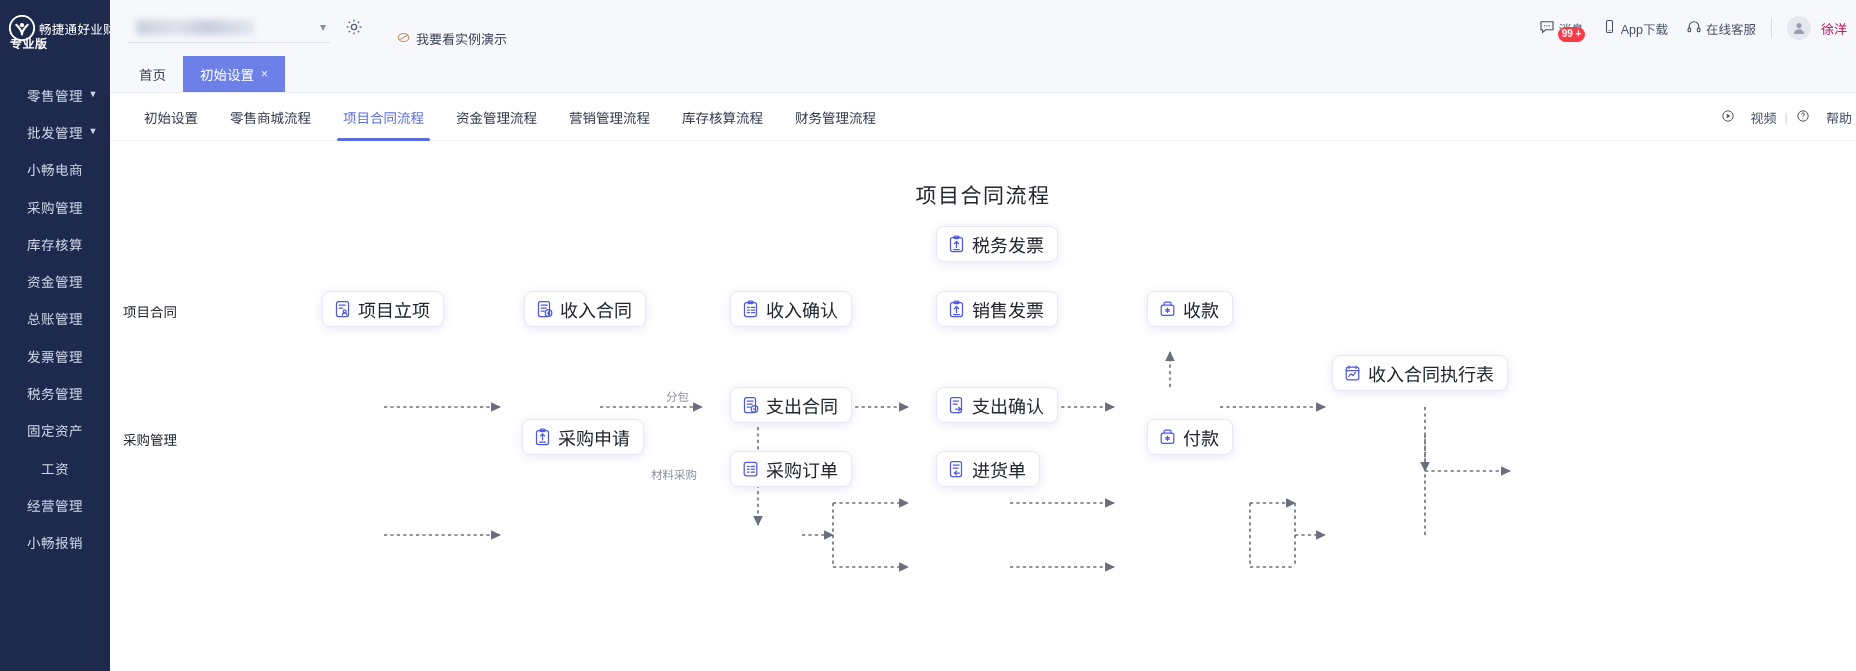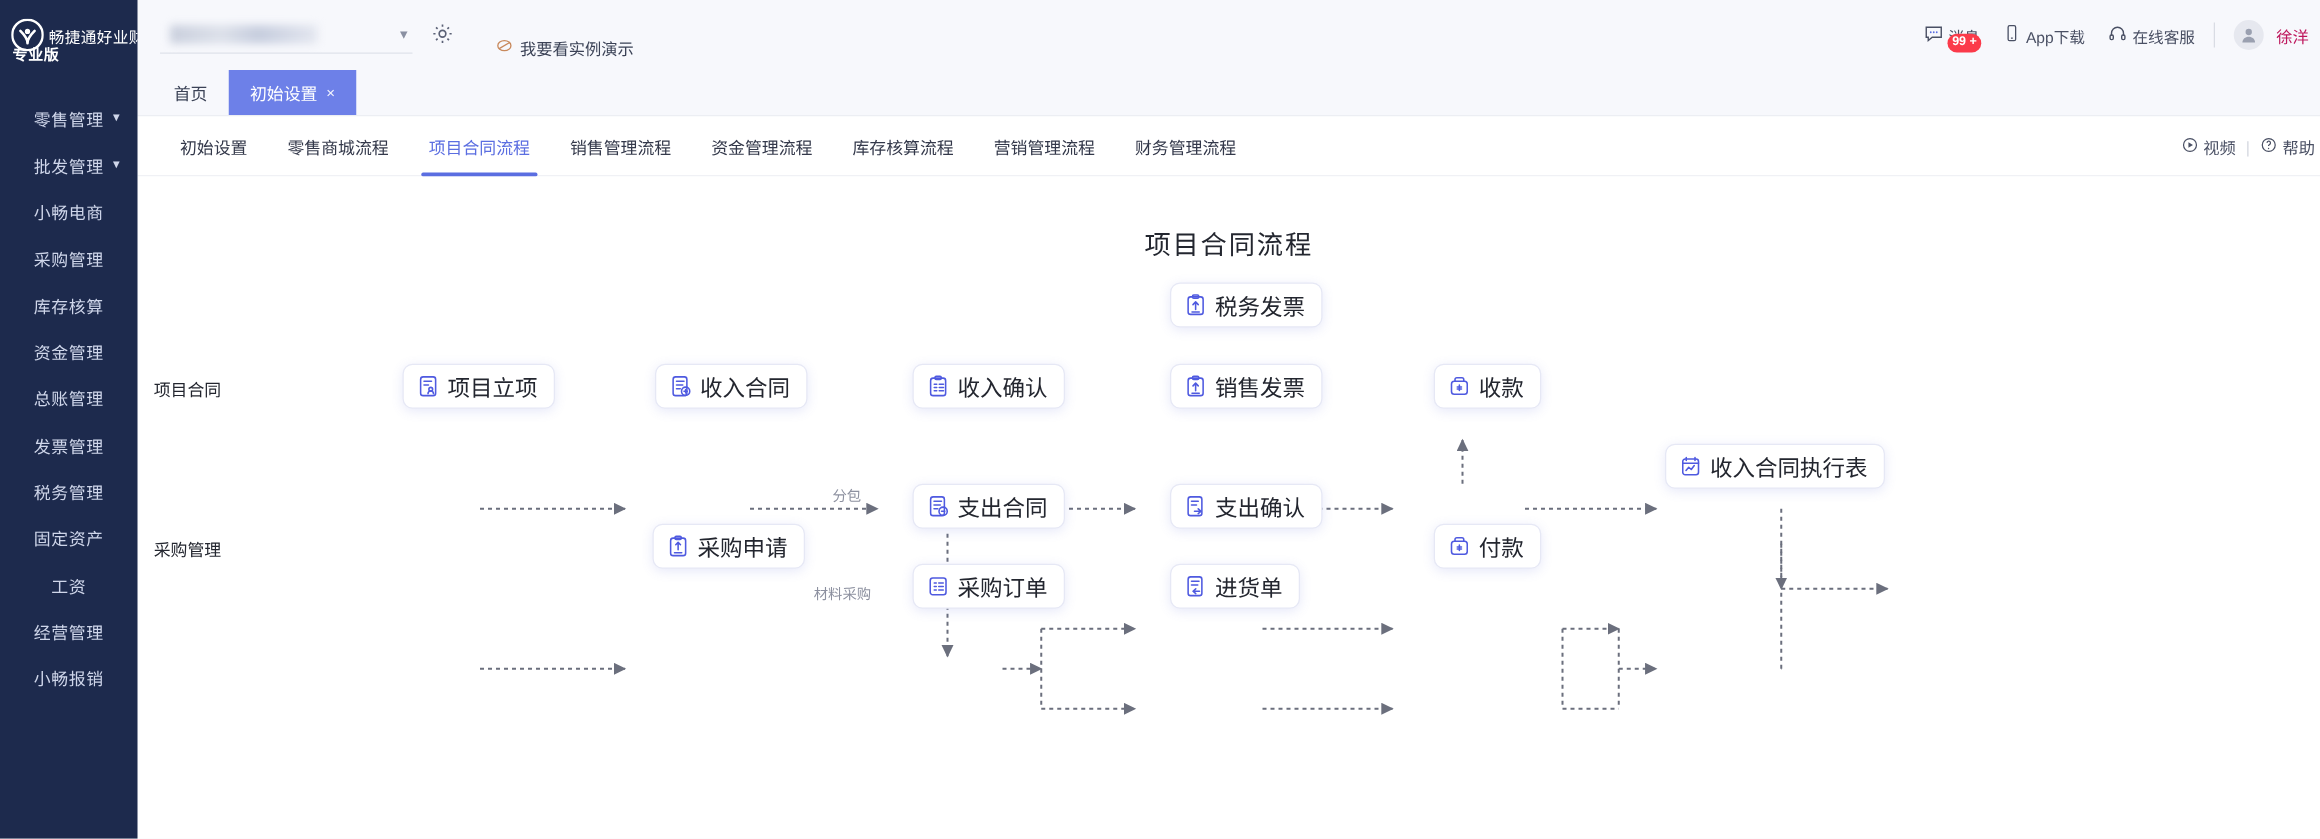--- a/index.html
+++ b/index.html
@@ -53,21 +53,21 @@
   .hdr-search-blur {
     width: 118px; height: 15px; margin-left: 8px;
     background: linear-gradient(90deg,#c9cfdd 0%,#dde1ea 35%,#c6cdde 60%,#e4e7f0 100%);
     filter: blur(3.2px); border-radius: 2px;
   }
   .hdr-chevron {
     position: absolute; right: 4px; top: 7px; color: #8a90a2; font-size: 12px;
   }
   .gear-btn { margin-left: 14px; width: 22px; height: 22px; cursor: pointer; color:#5b6176; }
   .demo-link {
-    margin-left: 30px; display: flex; align-items: flex-start; gap: 5px;
+    margin-left: 30px; display: flex; align-items: flex-end; gap: 5px;
     color: #3b4256; font-size: 13px; cursor: pointer; white-space: nowrap; margin-top: 20px;
   }
   .hdr-right {
     position: absolute; right: 0; top: 0; height: 56px; display: flex;
     align-items: center; gap: 0;
   }
   .hdr-act {
     display: flex; align-items: center; gap: 4px; font-size: 12.5px; color: #4a5064;
     padding: 0 9px; cursor: pointer; position: relative; white-space: nowrap;
   }
@@ -112,21 +112,21 @@
   }
   .subtab.active { color: #5b6ee1; }
   .subtab.active::after {
     content: ""; position: absolute; left: 10px; right: 10px; bottom: 0;
     height: 2.5px; background: #5b6ee1; border-radius: 2px;
   }
   .subnav-right {
     position: absolute; right: 4px; top: 0; height: 48px; display: flex;
     align-items: center; gap: 8px; font-size: 13px; color: #4a5064;
   }
-  .subnav-right .snr { display:flex; align-items:center; gap:4px; cursor:pointer; white-space:nowrap; }
+  .subnav-right .snr { display:flex; align-items:center; gap:16px; cursor:pointer; white-space:nowrap; }
   .snr-sep { color:#d5d8e0; }
 
   .flow-title {
     text-align: center; font-size: 21px; color: #23262f; letter-spacing: 1.5px;
     margin-top: 38px; font-weight: normal;
   }
 
   
   .canvas { position: relative; width: 1746px; height: 420px; margin-top: 6px; }
   .node {
@@ -277,24 +277,23 @@
           <span class="tab-close">×</span>
         </div>
       </div>
 
     <div class="content">
       <div class="subnav">
         <div style="display:flex;align-items:center;" id="subnav-tabs">
             <div class="subtab">初始设置</div>
             <div class="subtab">零售商城流程</div>
             <div class="subtab active">项目合同流程</div>
-            <div class="subtab">销售管理流程</div>
             <div class="subtab">资金管理流程</div>
+            <div class="subtab">营销管理流程</div>
             <div class="subtab">库存核算流程</div>
-            <div class="subtab">营销管理流程</div>
             <div class="subtab">财务管理流程</div>
           </div>
         <div class="subnav-right" id="subnav-right">
             <span class="snr">
               <span><svg viewBox="0 0 20 20" width="14" height="14" fill="none" stroke="#4a5064" stroke-width="1.4">
                   <circle cx="10" cy="10" r="7.4"></circle>
                   <path d="M8.2 6.8 L13.4 10 L8.2 13.2 z" fill="#4a5064" stroke="none"></path>
                 </svg></span>
               <span>视频</span>
             </span>

